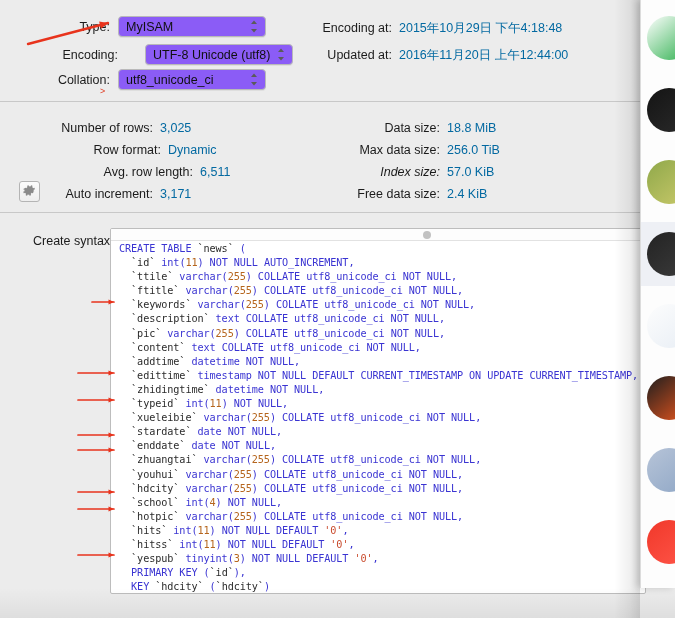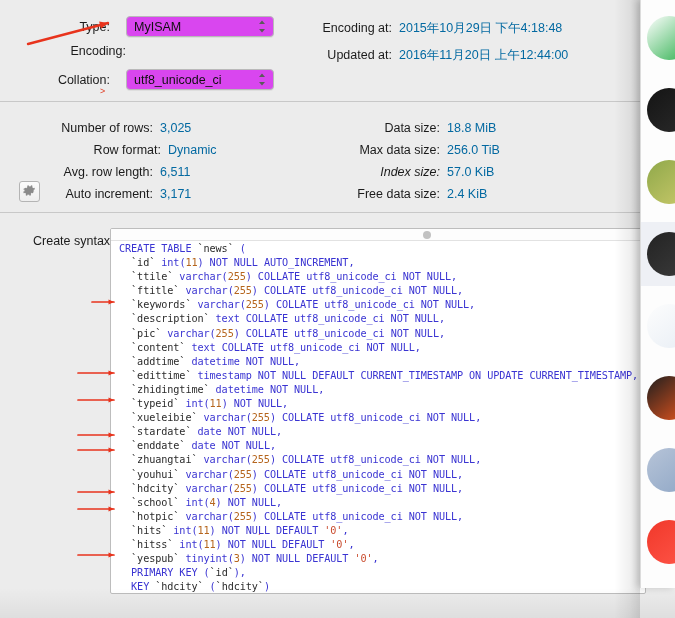--- a/index.html
+++ b/index.html
@@ -30,24 +30,24 @@
     display: flex;
     align-items: center;
   }
   .field-label {
     font-size: 12.5px;
     color: #1b1b1b;
     text-align: right;
     white-space: nowrap;
   }
   .popup {
-    margin-left: 16px;
+    margin-left: 8px;
     width: 148px;
     height: 21px;
-    background: #d946ef;
+    background: #8b5cf6;
     border: 1px solid #b9b9b9;
     border-radius: 4px;
     box-shadow: 0 1px 0 rgba(0,0,0,0.06);
     display: flex;
     align-items: center;
     position: relative;
   }
   .popup .val {
     font-size: 12.5px;
     color: #101010;
@@ -232,22 +232,31 @@
         <span class="val">MyISAM</span>
         <span class="arrows">
           <svg width="8" height="13" viewBox="0 0 8 13">
               <path d="M4 0.5 L7 4 L1 4 Z" fill="#5a5a5a"></path>
               <path d="M4 12.5 L7 9 L1 9 Z" fill="#5a5a5a"></path>
             </svg>
         </span>
       </span>
     </div>
 
-    <div class="field-row" style="left:16px; top:44px; width:300px;gap:19px;">
+    <div class="field-row" style="left:8px; top:44px; width:300px;gap:19px;">
       <span class="field-label" style="width:110px;">Encoding:</span>
+      <span class="popup">
+        <span class="val">UTF-8 Unicode (utf8)</span>
+        <span class="arrows">
+          <svg width="8" height="13" viewBox="0 0 8 13">
+              <path d="M4 0.5 L7 4 L1 4 Z" fill="#5a5a5a"></path>
+              <path d="M4 12.5 L7 9 L1 9 Z" fill="#5a5a5a"></path>
+            </svg>
+        </span>
+      </span>
     </div>
 
     <div class="field-row" style="left:0; top:69px; width:300px;">
       <span class="field-label" style="width:110px;">Collation:</span>
       <span class="popup">
         <span class="val">utf8_unicode_ci</span>
         <span class="arrows">
           <svg width="8" height="13" viewBox="0 0 8 13">
               <path d="M4 0.5 L7 4 L1 4 Z" fill="#5a5a5a"></path>
               <path d="M4 12.5 L7 9 L1 9 Z" fill="#5a5a5a"></path>
@@ -267,21 +276,21 @@
   <div class="hsep" style="top:101px;"></div>
 
   <div>
     <div class="kv-row" style="left:0px; top:121px;">
       <span class="k" style="width:153px;padding-left:28px;">Number of rows:</span><span class="v">3,025</span>
     </div>
     <div class="kv-row" style="left:0px; top:143px;">
       <span class="k" style="width:153px;margin-left:8px;">Row format:</span><span class="v">Dynamic</span>
     </div>
     <div class="kv-row" style="left:0px; top:165px;">
-      <span class="k" style="width:153px;">Avg. row length:</span><span class="v">6,511</span>
+      <span class="k" style="width:153px;margin-left:40px;">Avg. row length:</span><span class="v">6,511</span>
     </div>
     <div class="kv-row" style="left:0px; top:187px;">
       <span class="k" style="width:153px;">Auto increment:</span><span class="v">3,171</span>
     </div>
 
     <div class="kv-row" style="left:330px; top:121px;">
       <span class="k" style="width:110px;">Data size:</span><span class="v">18.8 MiB</span>
     </div>
     <div class="kv-row" style="left:330px; top:143px;">
       <span class="k" style="width:110px;">Max data size:</span><span class="v">256.0 TiB</span>

